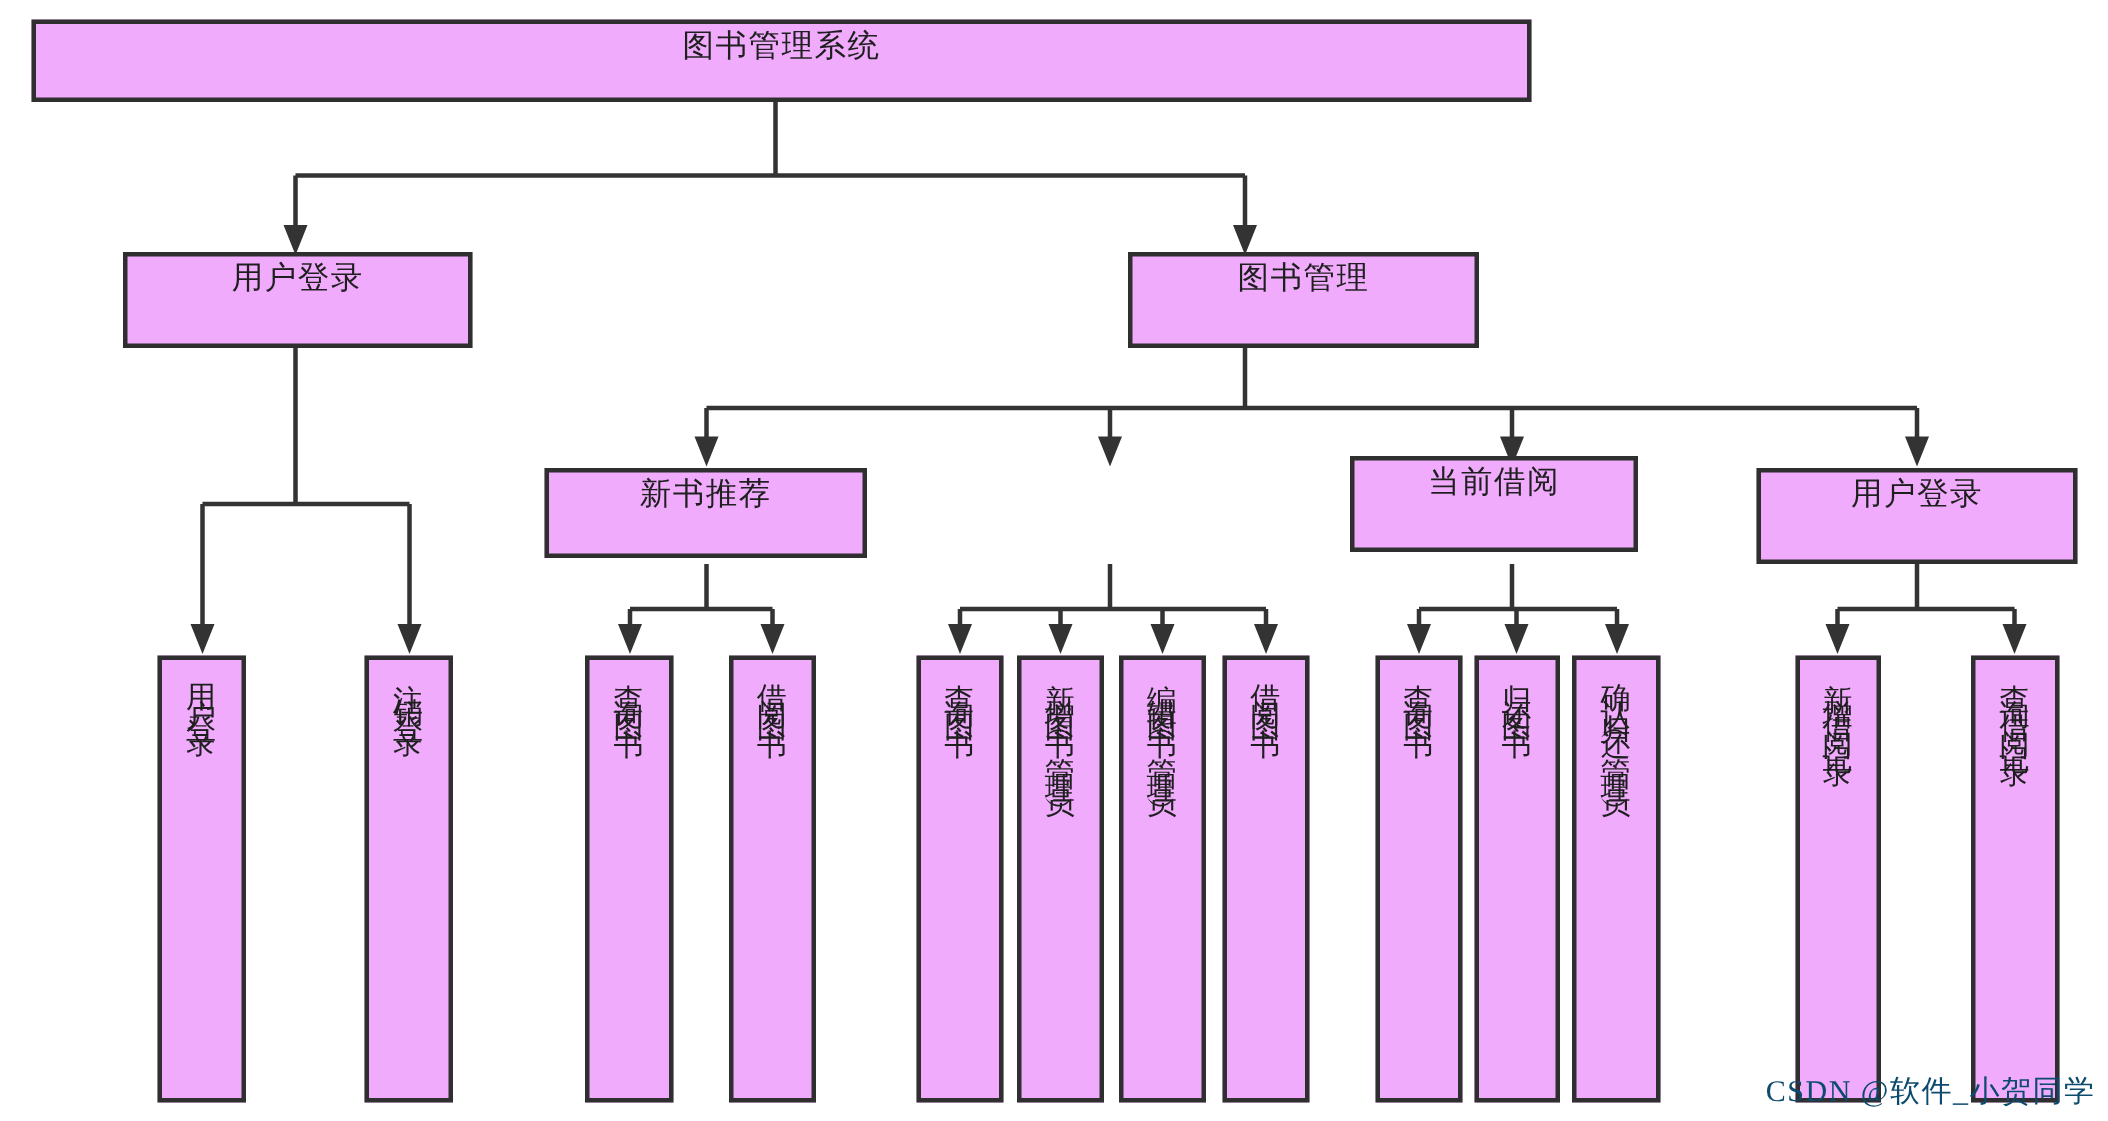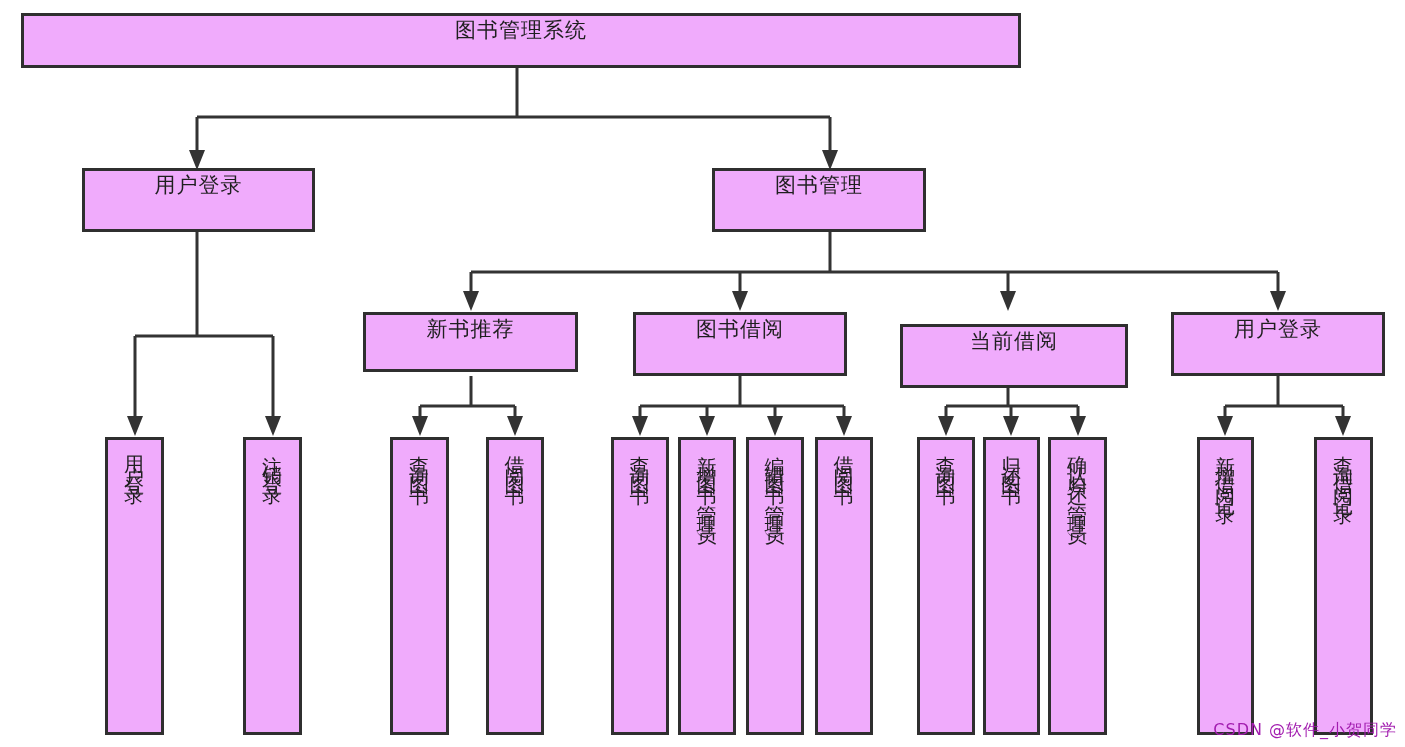--- a/index.html
+++ b/index.html
@@ -14,21 +14,21 @@
   }
   .hbox .label{
     font-size:21px;letter-spacing:1px;white-space:nowrap;
   }
   .vbox .label{
     writing-mode:vertical-rl;text-orientation:mixed;
     font-size:20px;line-height:1;letter-spacing:10px;white-space:nowrap;
   }
   .watermark{
     position:absolute;right:8px;bottom:6px;z-index:5;
-    font-size:16px;color:#a21caf;letter-spacing:1px;white-space:nowrap;
+    font-size:20px;color:#0c4a6e;letter-spacing:1px;white-space:nowrap;font-family:Liberation Serif, serif;
   }
 </style>
 </head>
 <body>
 
 <div class="stage">
 
   <svg width="1405" height="747" viewBox="0 0 1405 747" aria-hidden="true">
     <path fill="none" stroke="#333333" stroke-width="3" d="
       M517 68 V117 M197 117 H830 M197 117 V152 M830 117 V152
@@ -51,31 +51,28 @@
       M1217 416 L1233 416 L1225 436 Z  M1335 416 L1351 416 L1343 436 Z"></path>
   </svg>
 
   <div class="box hbox" style="left:21px;top:13px;width:1000px;height:55px">
     <span class="label">图书管理系统</span>
   </div>
 
   <div class="box hbox" style="left:82px;top:168px;width:233px;height:64px">
     <span class="label">用户登录</span>
   </div>
-  <div class="box hbox" style="left:712px;top:168px;width:214px;height:64px">
+  <div class="box hbox" style="left:752px;top:168px;width:234px;height:64px">
     <span class="label">图书管理</span>
   </div>
 
   <div class="box hbox" style="left:363px;top:312px;width:215px;height:60px">
     <span class="label">新书推荐</span>
   </div>
-  <div class="box hbox" style="left:633px;top:312px;width:214px;height:64px">
-    <span class="label">图书借阅</span>
-  </div>
-  <div class="box hbox" style="left:900px;top:324px;width:228px;height:64px">
+  <div class="box hbox" style="left:900px;top:304px;width:192px;height:64px">
     <span class="label">当前借阅</span>
   </div>
   <div class="box hbox" style="left:1171px;top:312px;width:214px;height:64px">
     <span class="label">用户登录</span>
   </div>
 
   <div class="box vbox" style="left:105px;top:437px;width:59px;height:298px">
     <span class="label">用户登录</span>
   </div>
   <div class="box vbox" style="left:243px;top:437px;width:59px;height:298px">

